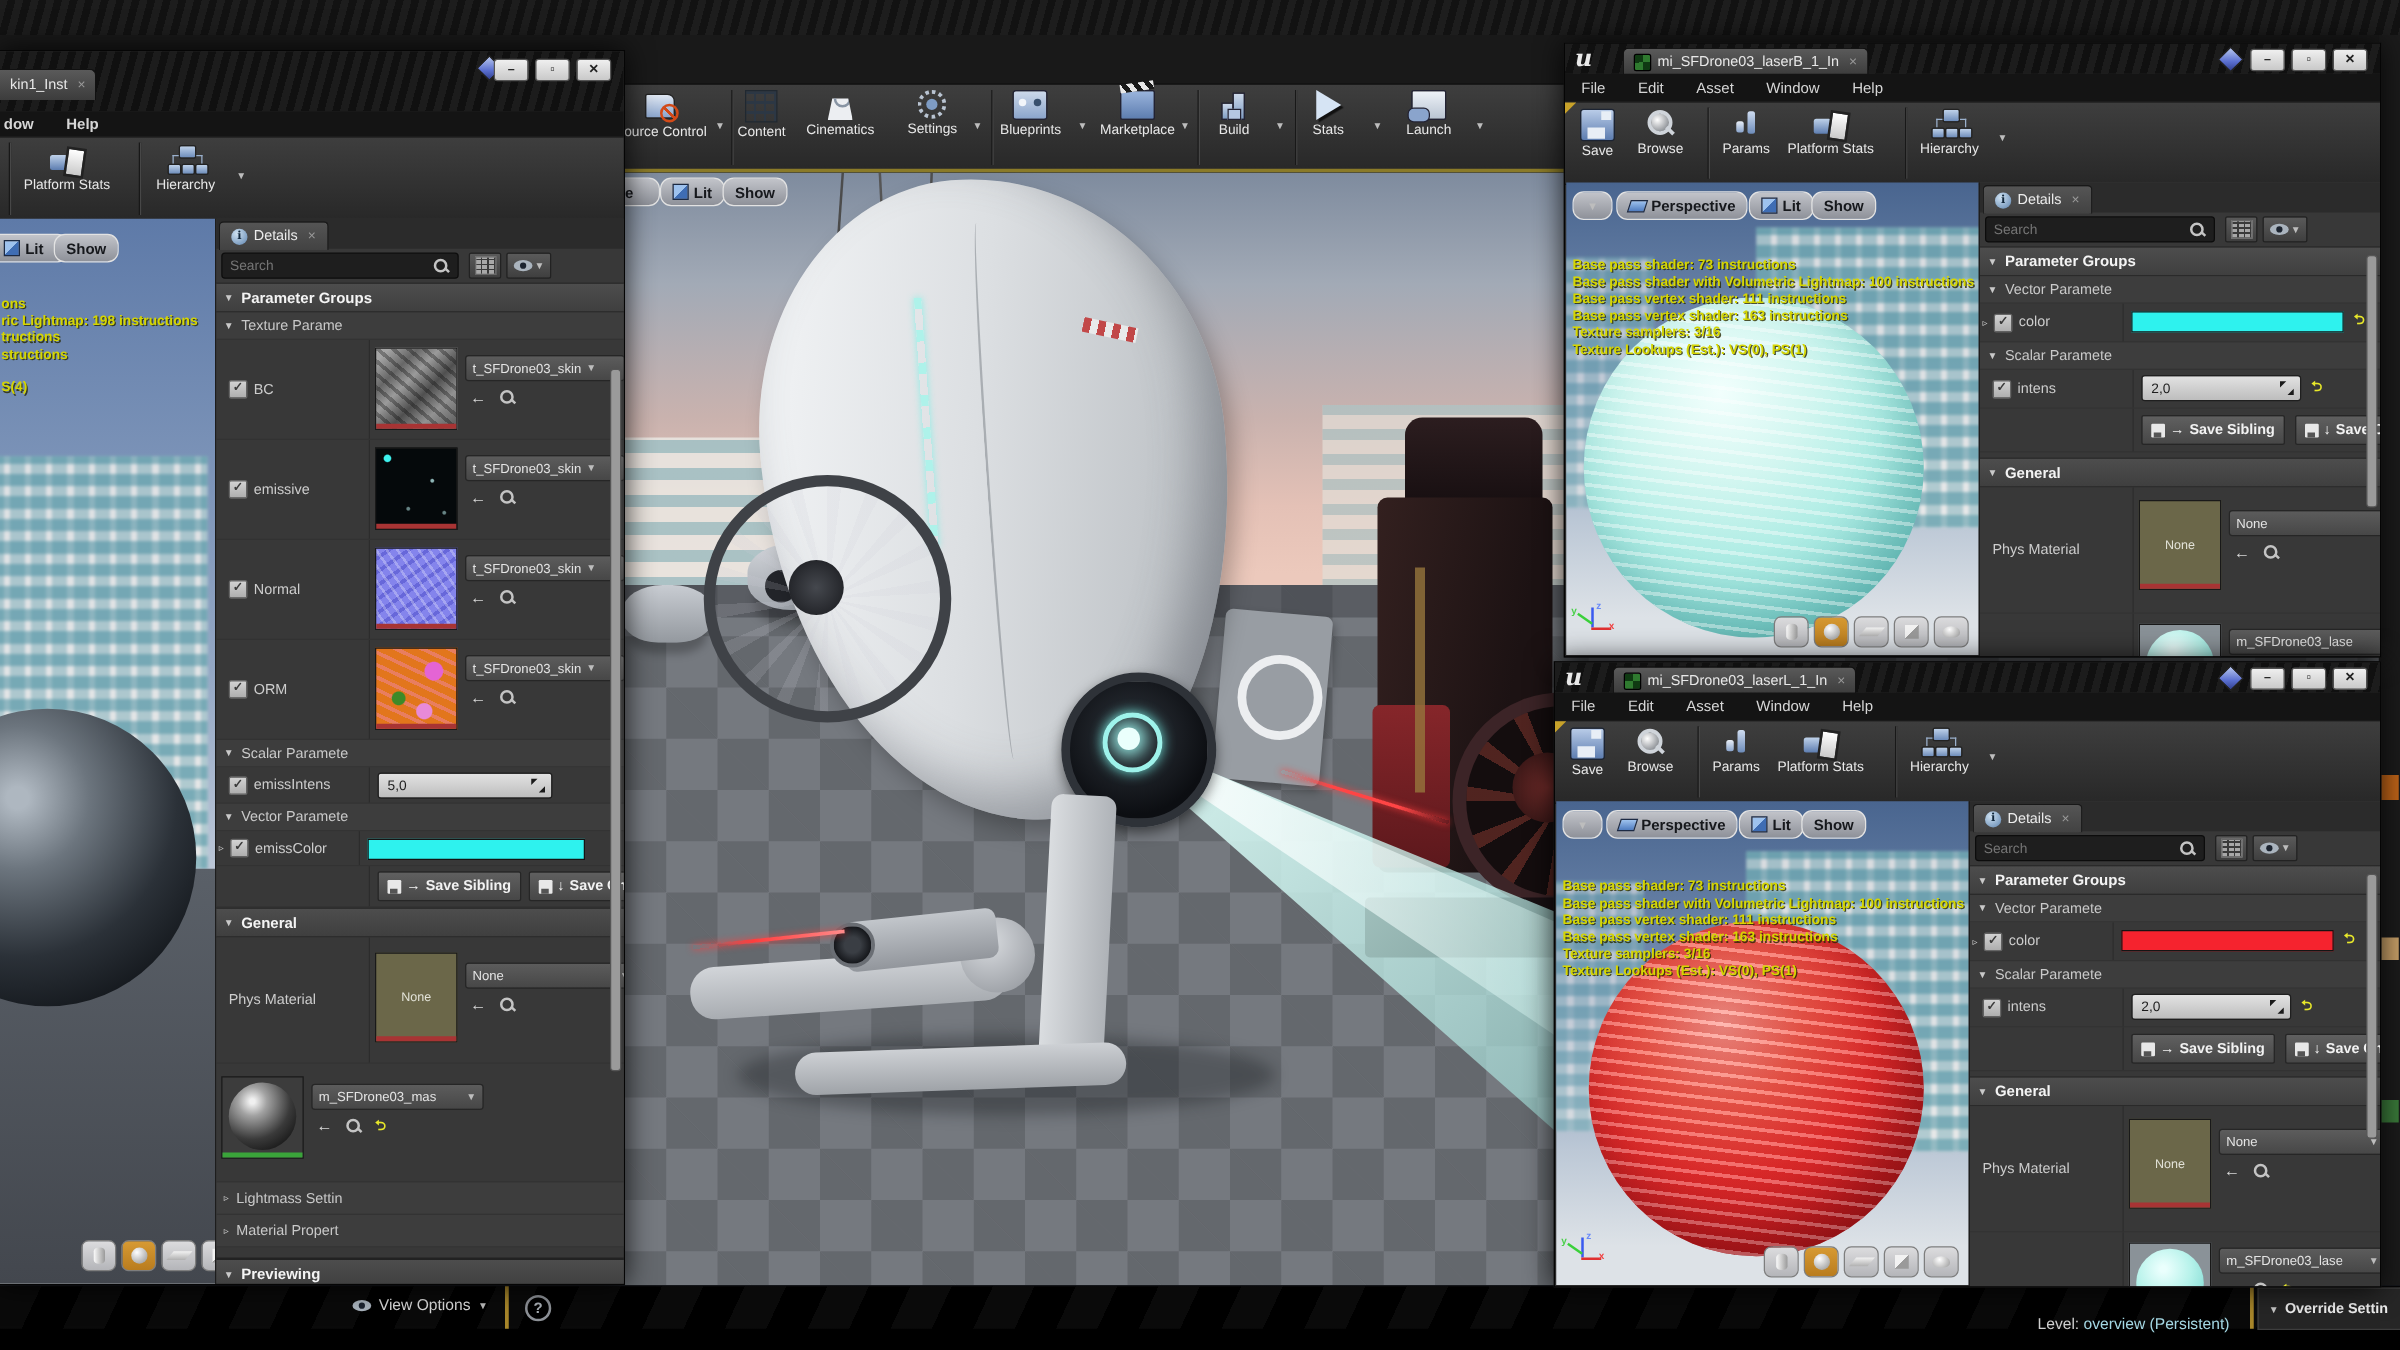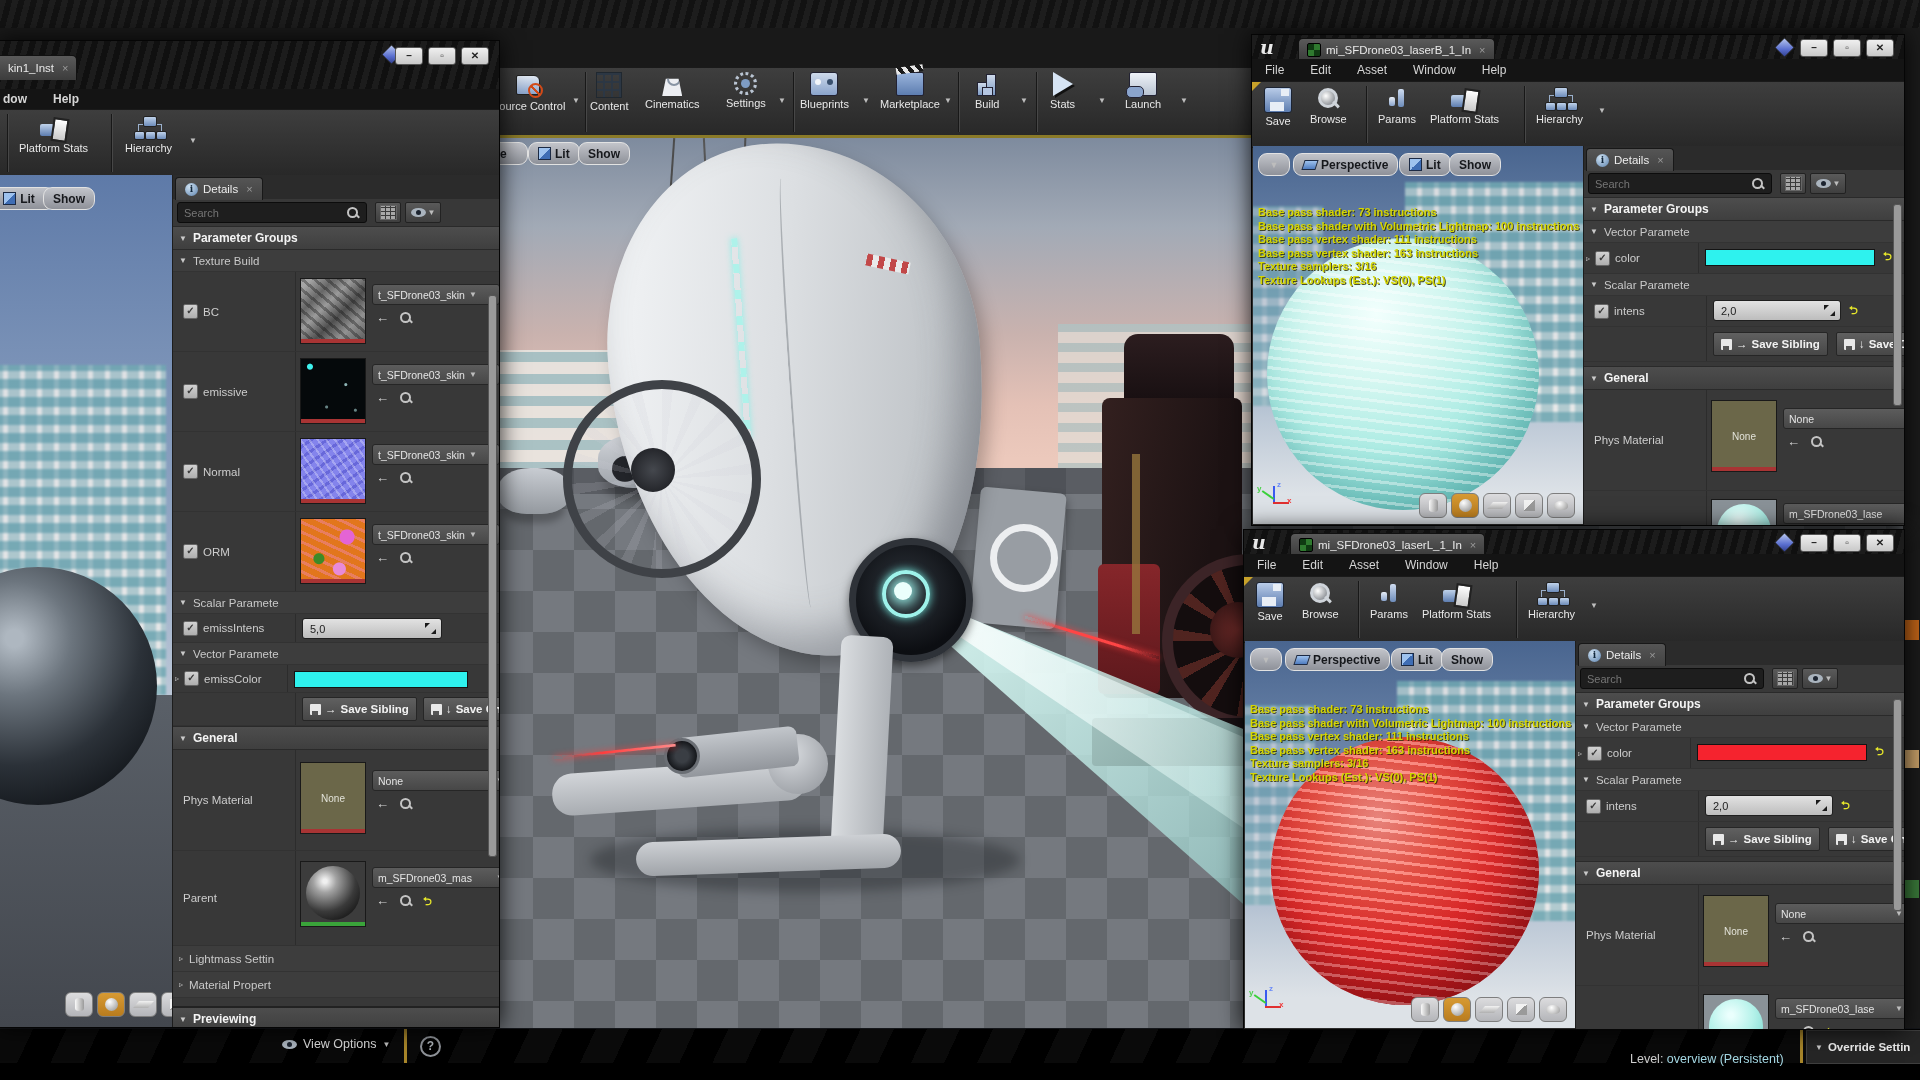--- a/index.html
+++ b/index.html
@@ -393,20 +393,27 @@
       <div class="a" style="left:0;top:520px;width:173px;height:332px;background:linear-gradient(#5a6068,#43474e);"></div>
       <div class="a" style="left:-80px;top:392px;width:238px;height:238px;border-radius:50%;
            background:radial-gradient(circle at 40% 30%,#aeb7c0 4%,#6c757e 26%,#2b3138 58%,#0b0e12 90%);"></div>
       <div class="vpbtn" style="left:-16px;top:12px;width:52px;">
         <span class="i-cube"></span>
         <span>Lit</span>
       </div>
       <div class="vpbtn" style="left:44px;top:12px;">
         <span>Show</span>
       </div>
+      <div class="a stats" style="left:2px;top:62px;">
+        <div>ons</div>
+        <div>ric Lightmap: 198 instructions</div>
+        <div>tructions</div>
+        <div>structions</div>
+        <div style="margin-top:13px;">S(4)</div>
+      </div>
       <div class="shapebar" style="left:66px;bottom:10px;">
         <div class="shapebtn">
             <span class="sh-cyl"></span>
           </div>
         <div class="shapebtn sel">
             <span class="sh-sph"></span>
           </div>
         <div class="shapebtn">
             <span class="sh-pln"></span>
           </div>
@@ -435,21 +442,21 @@
             <span class="i-eye"></span>
             <span class="caret">▼</span>
           </span>
       </div>
       <div class="sechdr">
         <span class="tri">▼</span>
           <span>Parameter Groups</span>
       </div>
       <div class="subhdr">
         <span class="tri">▼</span>
-          <span class="nw">Texture Build</span>
+          <span class="nw">Texture Parame</span>
       </div>
 
       <div class="prow" style="height:79px;">
         <div class="pleft">
             <span class="cb">✓</span>
             <span class="nw">BC</span>
           </div>
         <div class="pright">
           <div class="thumb t-bc" style="top:6px;"></div>
           <div class="ddrop" style="top:12px;width:116px;">
@@ -574,23 +581,20 @@
               <span>None</span>
               <span class="caret">▼</span>
             </div>
           <div class="arrows" style="top:48px;">
               <span class="i-back">←</span>
               <span class="i-mag"></span>
             </div>
         </div>
       </div>
       <div class="prow" style="height:94px;">
-        <div class="pleft">
-            <span class="nw">Parent</span>
-          </div>
         <div class="pright">
           <div class="thumb t-msphere t-parent" style="top:10px;">
               <i></i>
             </div>
           <div class="ddrop" style="top:16px;width:126px;justify-content:space-between;">
               <span>m_SFDrone03_mas</span>
               <span class="caret">▼</span>
             </div>
           <div class="arrows" style="top:44px;">
               <span class="i-back">←</span>

